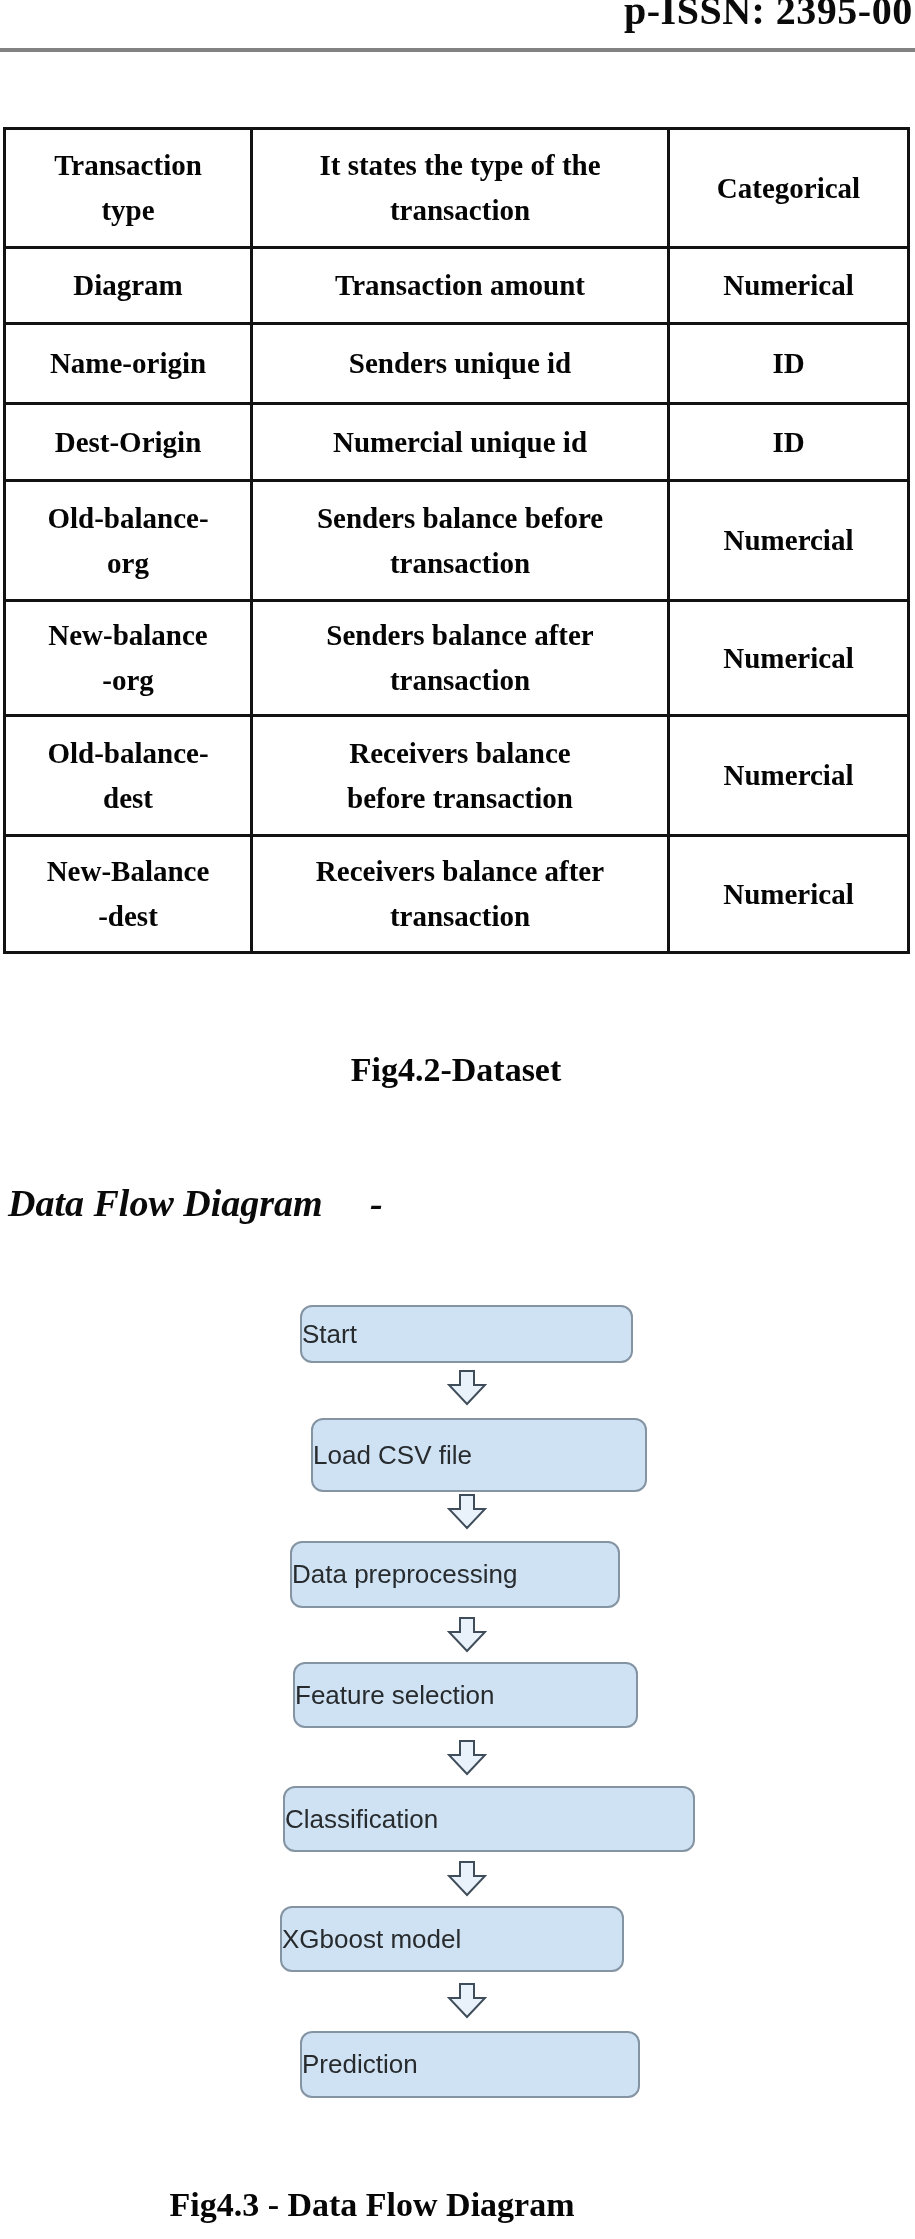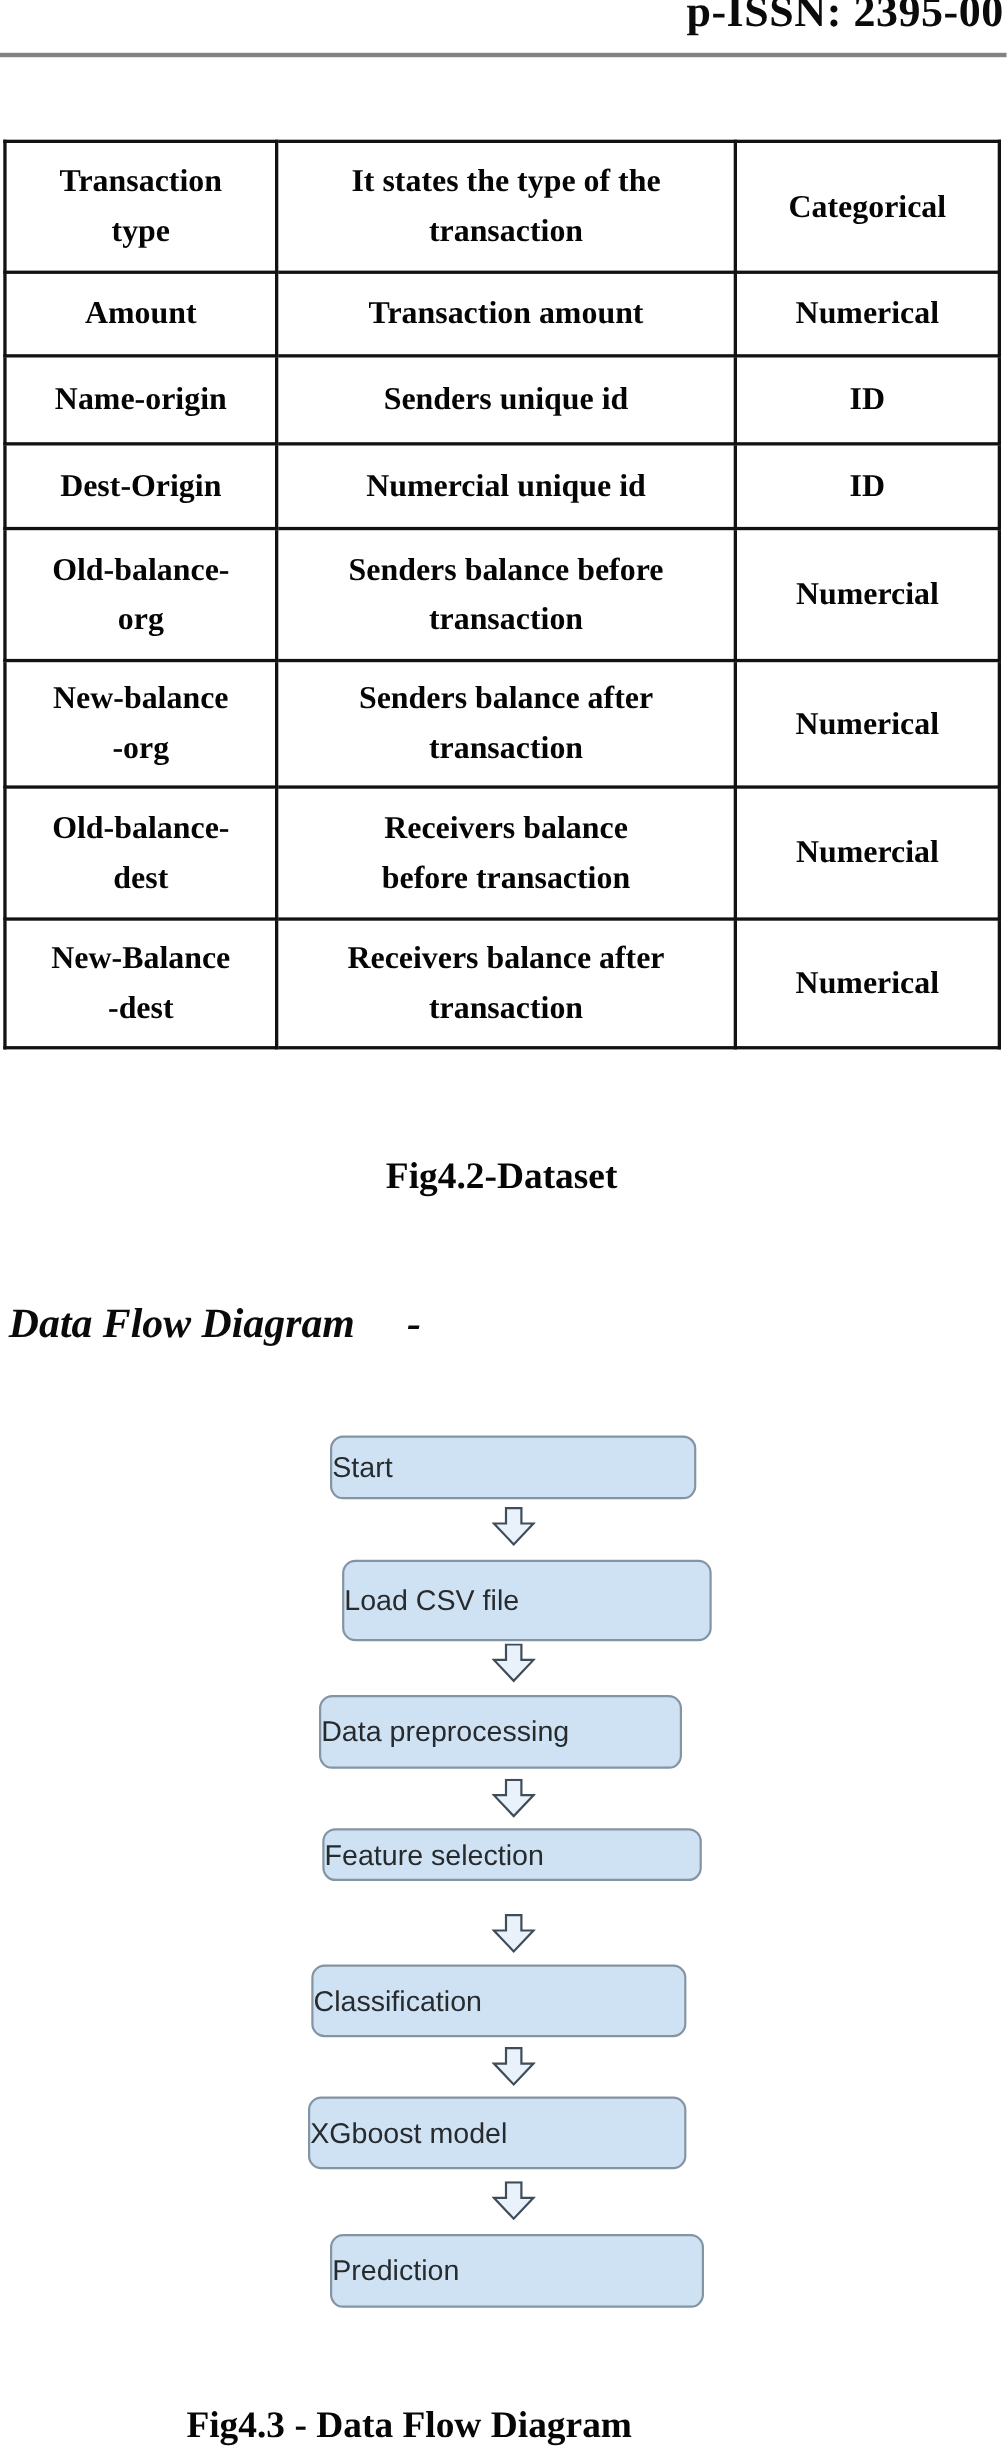--- a/index.html
+++ b/index.html
@@ -90,21 +90,21 @@
   </colgroup>
   <tbody>
   <tr class="h-r1">
     <td>Transaction
 type</td>
     <td>It states the type of the
 transaction</td>
     <td>Categorical</td>
   </tr>
   <tr class="h-r2">
-    <td>Amount</td>
+    <td>Diagram</td>
     <td>Transaction amount</td>
     <td>Numerical</td>
   </tr>
   <tr class="h-r3">
     <td>Name-origin</td>
     <td>Senders unique id</td>
     <td>ID</td>
   </tr>
   <tr class="h-r4">
     <td>Dest-Origin</td>
@@ -162,29 +162,29 @@
     </svg>
 </div>
 <div class="node" style="left:290px;top:1541px;width:330px;height:67px;">
   <span>Data preprocessing</span>
 </div>
 <div class="flow-arrow" style="top:1617px;">
   <svg viewBox="0 0 40 36">
       <path d="M13 1 L27 1 L27 15 L38 15 L20 34 L2 15 L13 15 Z" fill="#e9f2fb" stroke="#3f4c59" stroke-width="2" stroke-linejoin="miter"></path>
     </svg>
 </div>
-<div class="node" style="left:293px;top:1662px;width:345px;height:48px;">
+<div class="node" style="left:293px;top:1662px;width:345px;height:66px;">
   <span>Feature selection</span>
 </div>
 <div class="flow-arrow" style="top:1740px;">
   <svg viewBox="0 0 40 36">
       <path d="M13 1 L27 1 L27 15 L38 15 L20 34 L2 15 L13 15 Z" fill="#e9f2fb" stroke="#3f4c59" stroke-width="2" stroke-linejoin="miter"></path>
     </svg>
 </div>
-<div class="node" style="left:283px;top:1786px;width:341px;height:66px;">
+<div class="node" style="left:283px;top:1786px;width:412px;height:66px;">
   <span>Classification</span>
 </div>
 <div class="flow-arrow" style="top:1861px;">
   <svg viewBox="0 0 40 36">
       <path d="M13 1 L27 1 L27 15 L38 15 L20 34 L2 15 L13 15 Z" fill="#e9f2fb" stroke="#3f4c59" stroke-width="2" stroke-linejoin="miter"></path>
     </svg>
 </div>
 <div class="node" style="left:280px;top:1906px;width:344px;height:66px;">
   <span>XGboost model</span>
 </div>

